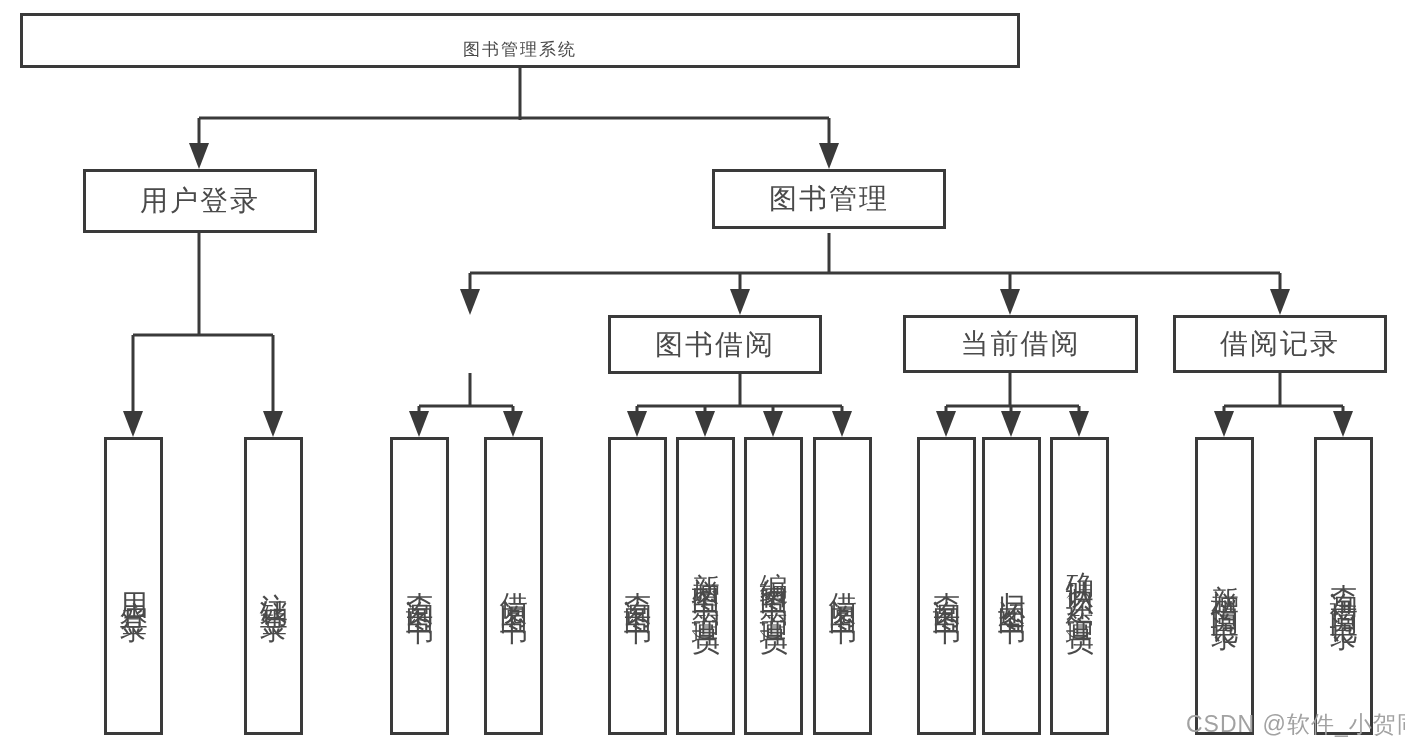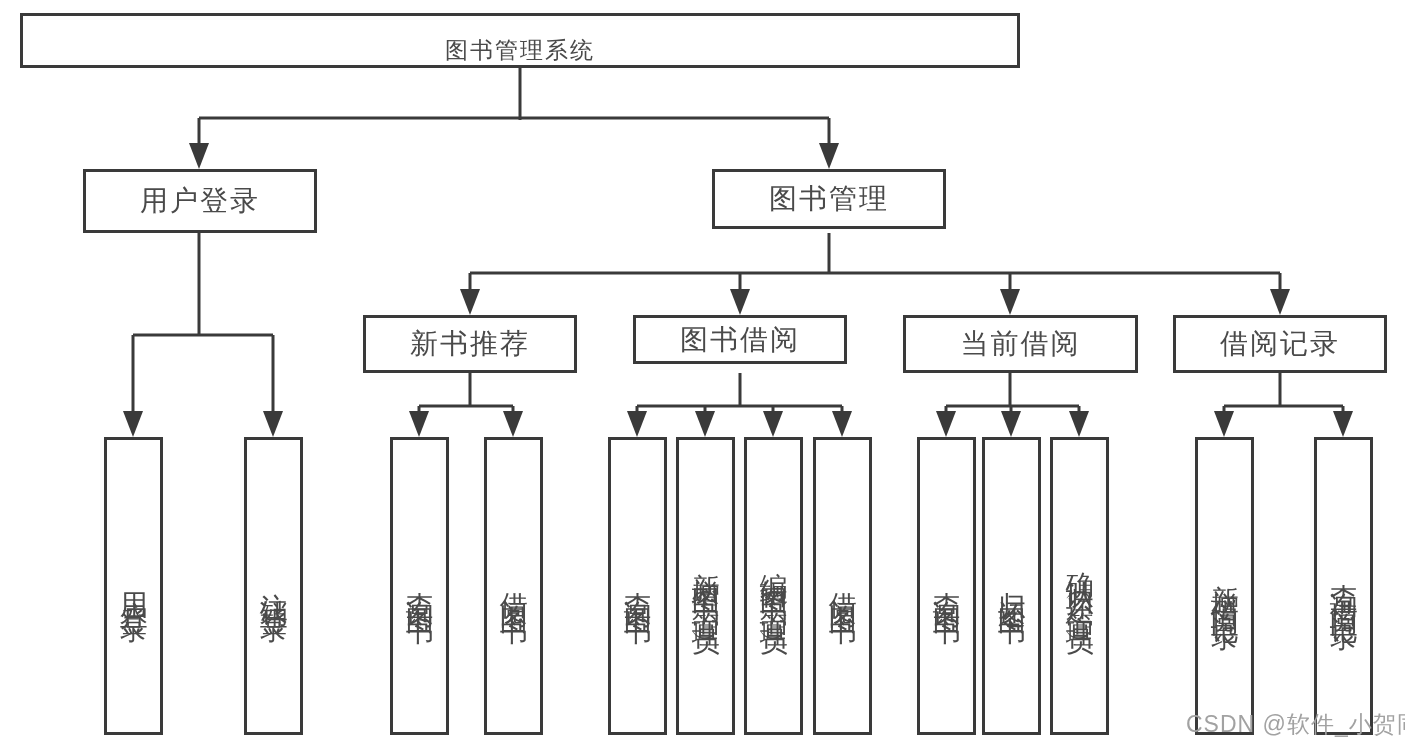--- a/index.html
+++ b/index.html
@@ -27,21 +27,21 @@
     display:flex;align-items:center;justify-content:center;
     color:var(--text);
     z-index:2;
   }
   .node .lbl{
     font-size:28px;
     letter-spacing:2px;
     white-space:nowrap;
     line-height:1.2;
   }
-  .node.root .lbl{font-size:23px;margin-top:20px;}
+  .node.root .lbl{font-size:17px;margin-top:20px;}
   .node.v .lbl{
     writing-mode:vertical-rl;
     text-orientation:mixed;
     letter-spacing:8px;
     white-space:nowrap;
   }
   .watermark{
     position:absolute;
     left:1186px;top:709px;
     font-size:23px;
@@ -109,24 +109,21 @@
     <span class="lbl">图书管理系统</span>
   </div>
 
   <div class="node" style="left:83px;top:169px;width:234px;height:64px">
     <span class="lbl">用户登录</span>
   </div>
   <div class="node" style="left:712px;top:169px;width:234px;height:60px">
     <span class="lbl">图书管理</span>
   </div>
 
-  <div class="node" style="left:363px;top:315px;width:214px;height:58px">
-    <span class="lbl">新书推荐</span>
-  </div>
-  <div class="node" style="left:633px;top:315px;width:214px;height:49px">
+  <div class="node" style="left:608px;top:315px;width:214px;height:59px">
     <span class="lbl">图书借阅</span>
   </div>
   <div class="node" style="left:903px;top:315px;width:235px;height:58px">
     <span class="lbl">当前借阅</span>
   </div>
   <div class="node" style="left:1173px;top:315px;width:214px;height:58px">
     <span class="lbl">借阅记录</span>
   </div>
 
   <div class="node v" style="left:104px;top:437px;width:59px;height:298px">

